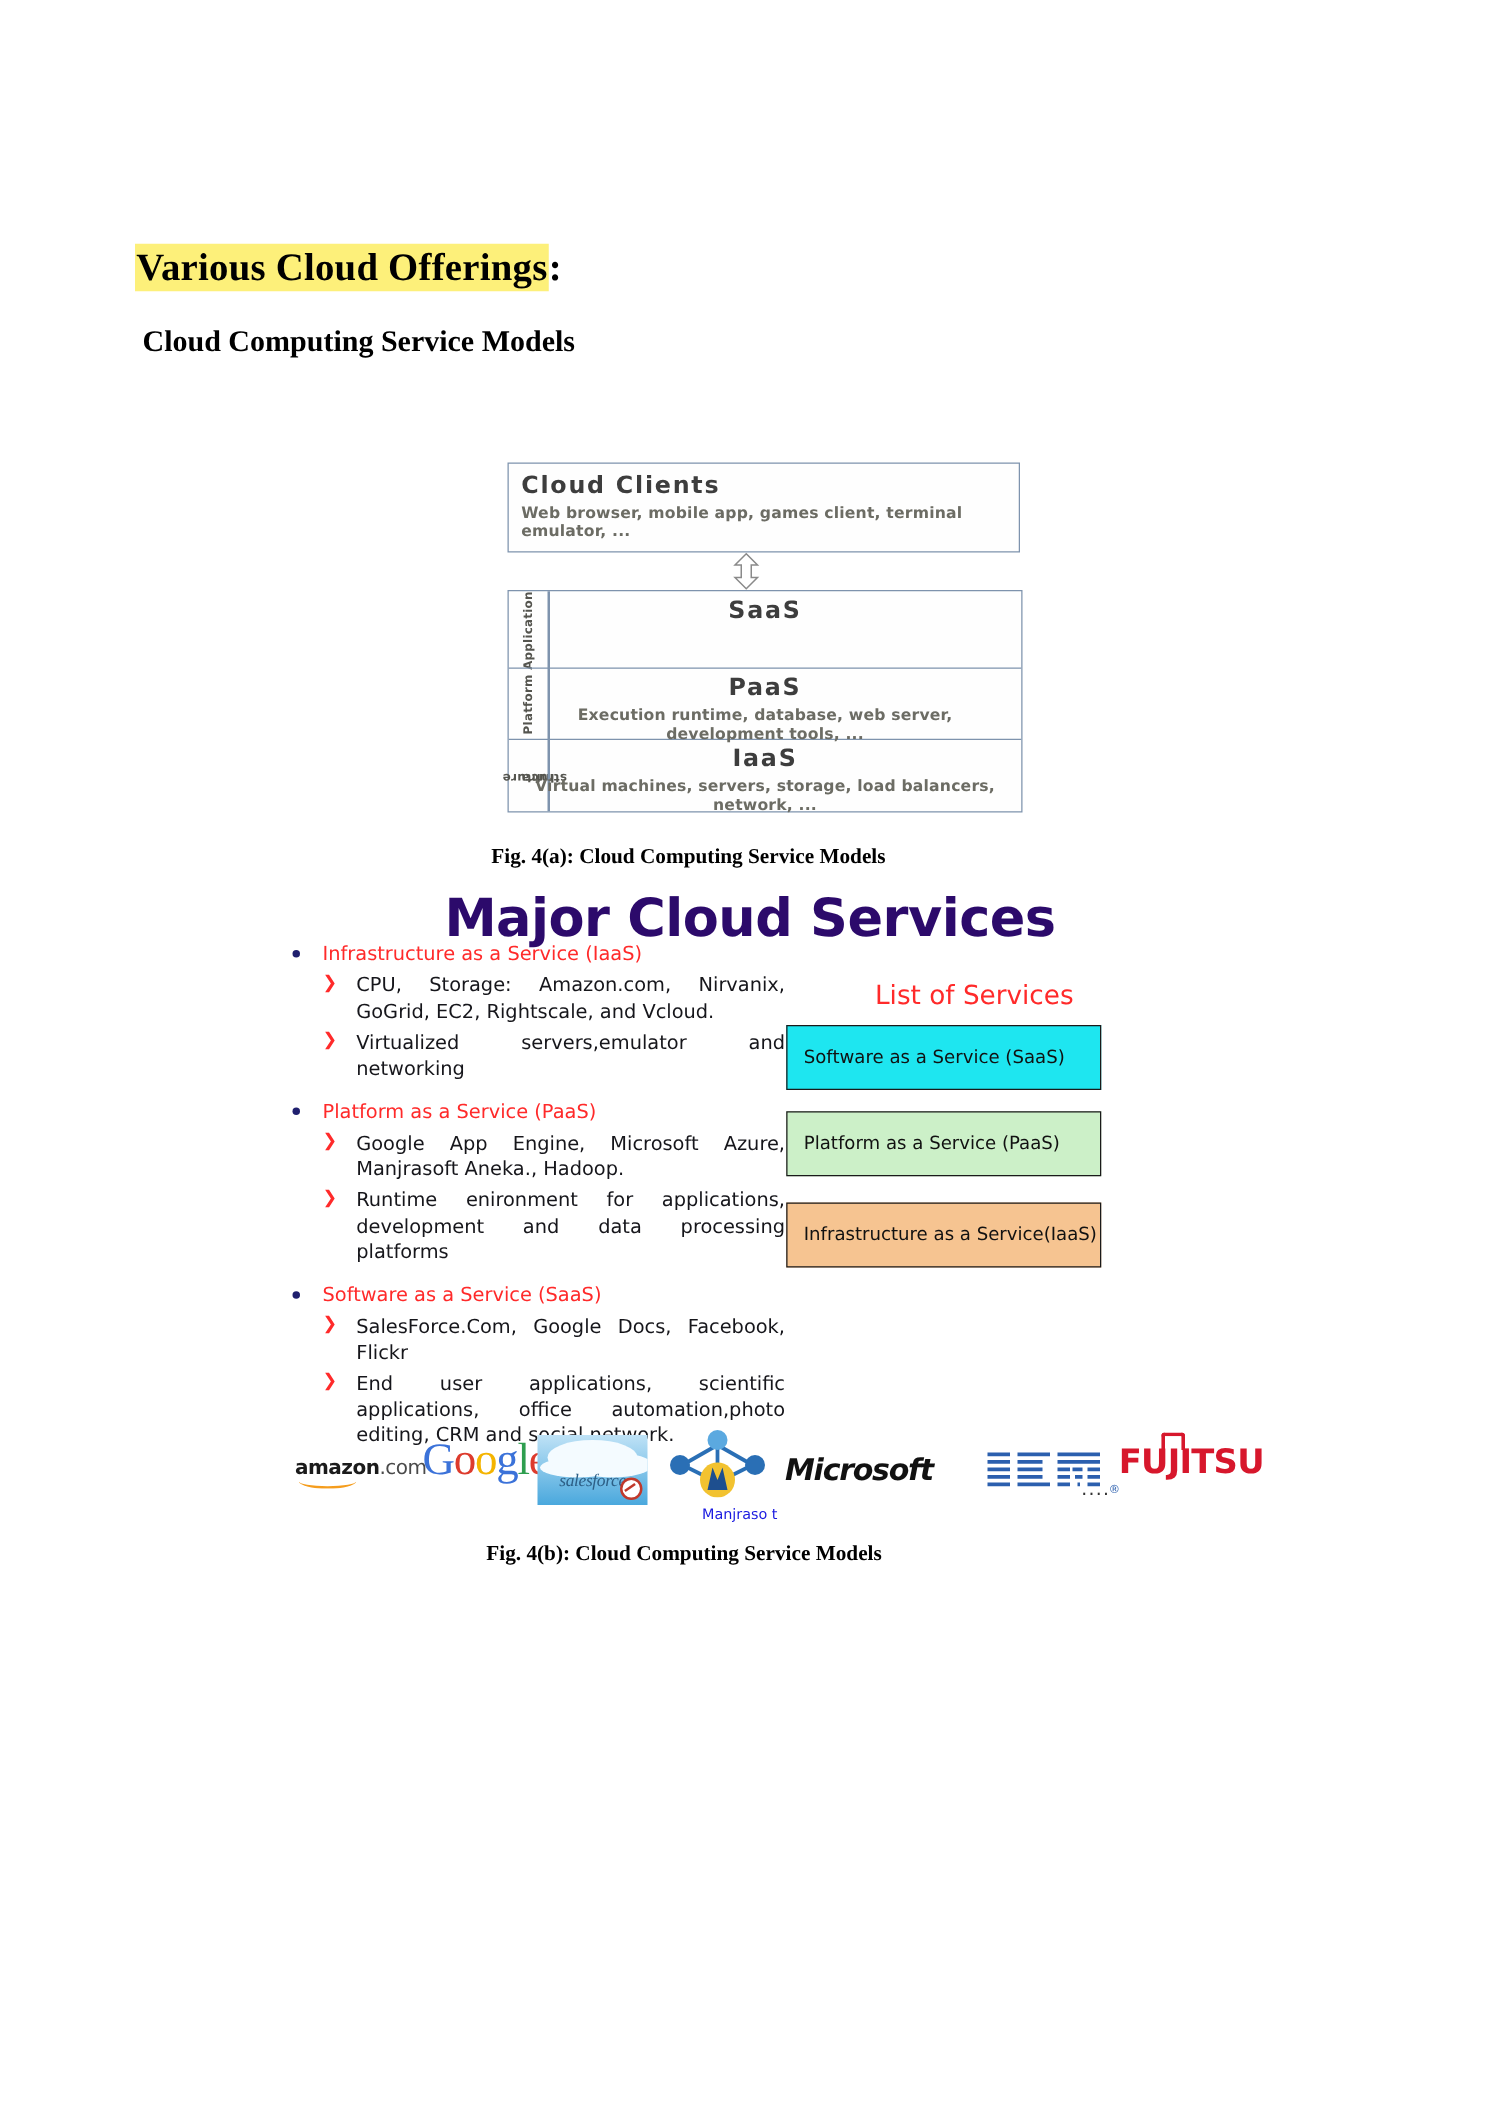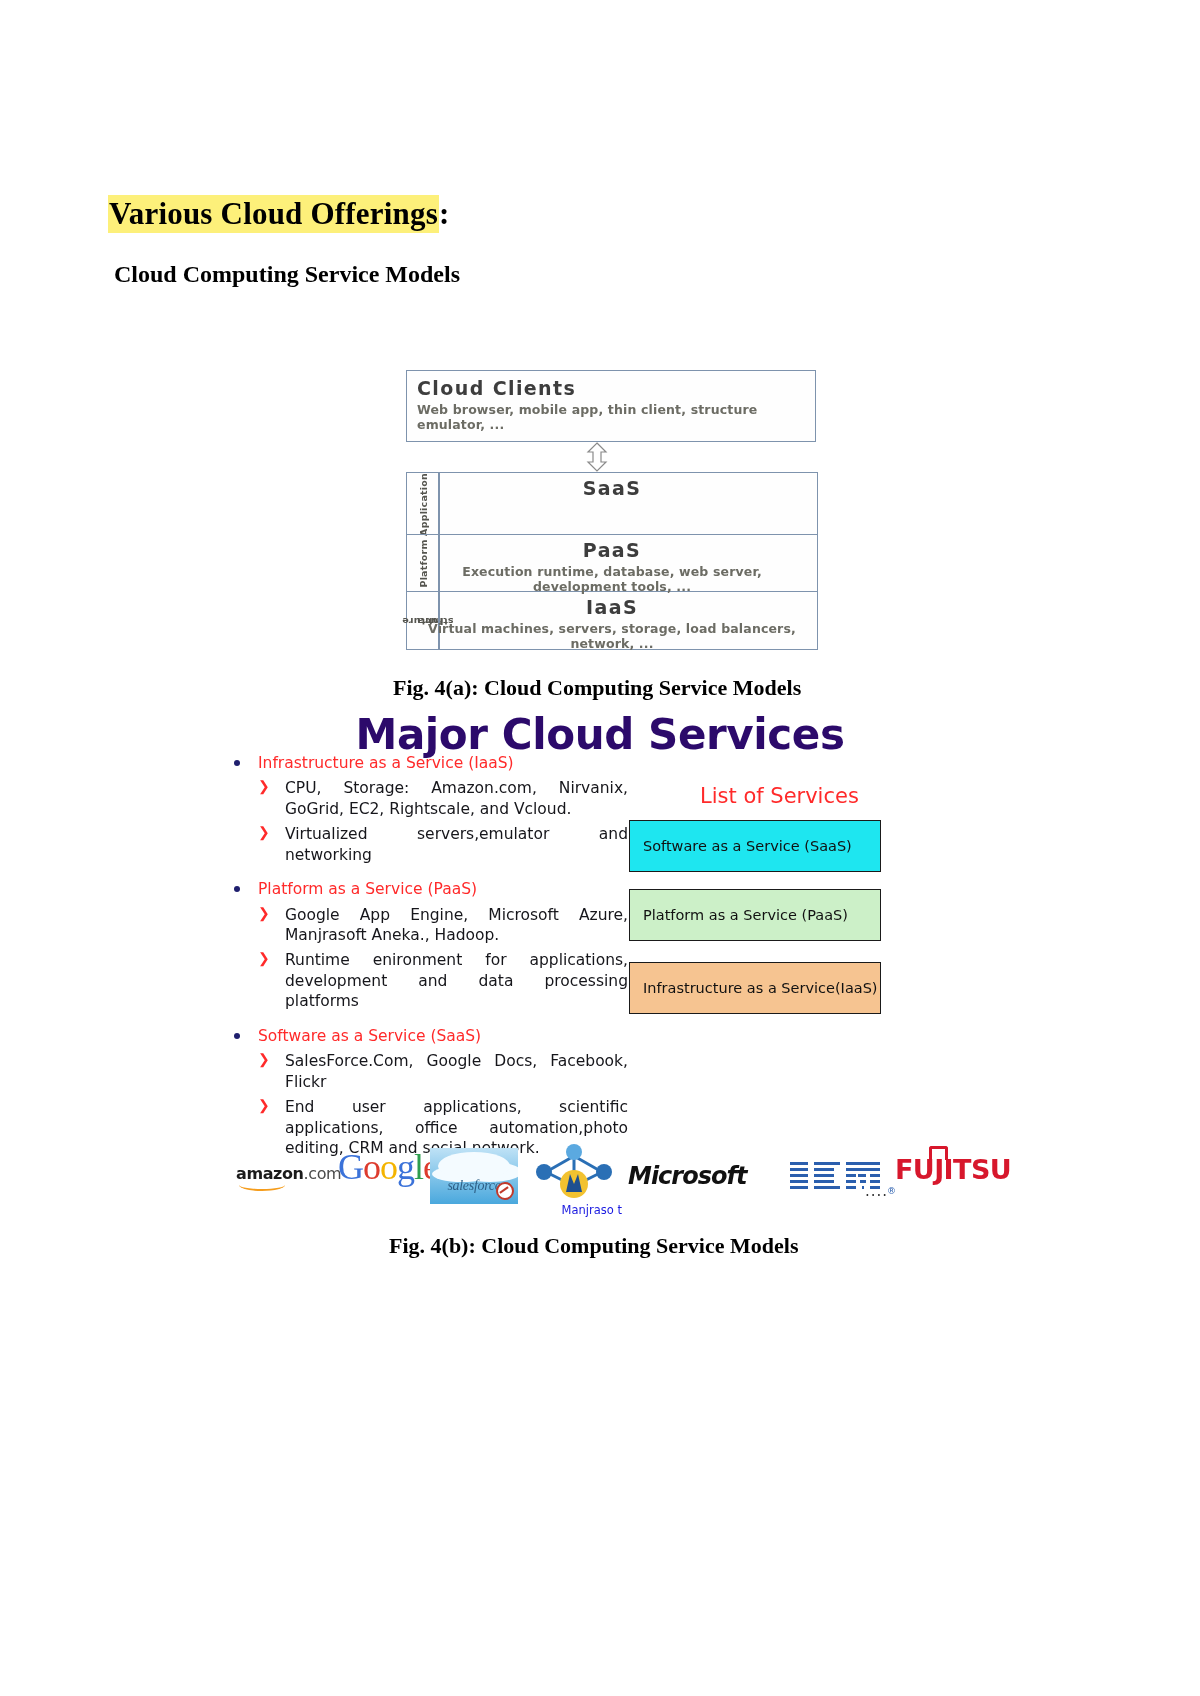--- a/index.html
+++ b/index.html
@@ -138,21 +138,21 @@
     position: absolute;
     left: 31px;
     width: 1.5px;
     background: #7e93ad;
   }
 
   .fig-caption {
     position: absolute;
     font-family: "Liberation Serif", serif;
     font-weight: bold;
-    font-size: 22px;
+    font-size: 17px;
     color: #000;
     white-space: nowrap;
   }
   #cap-a { left: 393px; top: 675px; }
   #cap-b { left: 389px; top: 1233px; }
 
   
   .fig-b {
     position: absolute;
     left: 0px;
@@ -359,21 +359,21 @@
 <div class="page">
 
   <div class="doc-title"><span class="hl">Various Cloud Offerings</span><span>:</span></div>
 
   <div class="doc-subtitle">Cloud Computing Service Models</div>
 
   <div class="fig-a">
 
     <div class="clients-box">
       <div class="box-title">Cloud Clients</div>
-      <div class="box-desc">Web browser, mobile app, thin client, structure emulator, ...</div>
+      <div class="box-desc">Web browser, mobile app, games client, terminal emulator, ...</div>
     </div>
 
     <div class="arrow-wrap">
       <svg class="dbl-arrow" width="24" height="30" viewBox="0 0 24 30">
         <polygon points="12,1 21,10 16,10 16,20 21,20 12,29 3,20 8,20 8,10 3,10" fill="#ffffff" stroke="#8a8a8a" stroke-width="1.2"></polygon>
       </svg>
     </div>
 
     <div class="stack">
 

